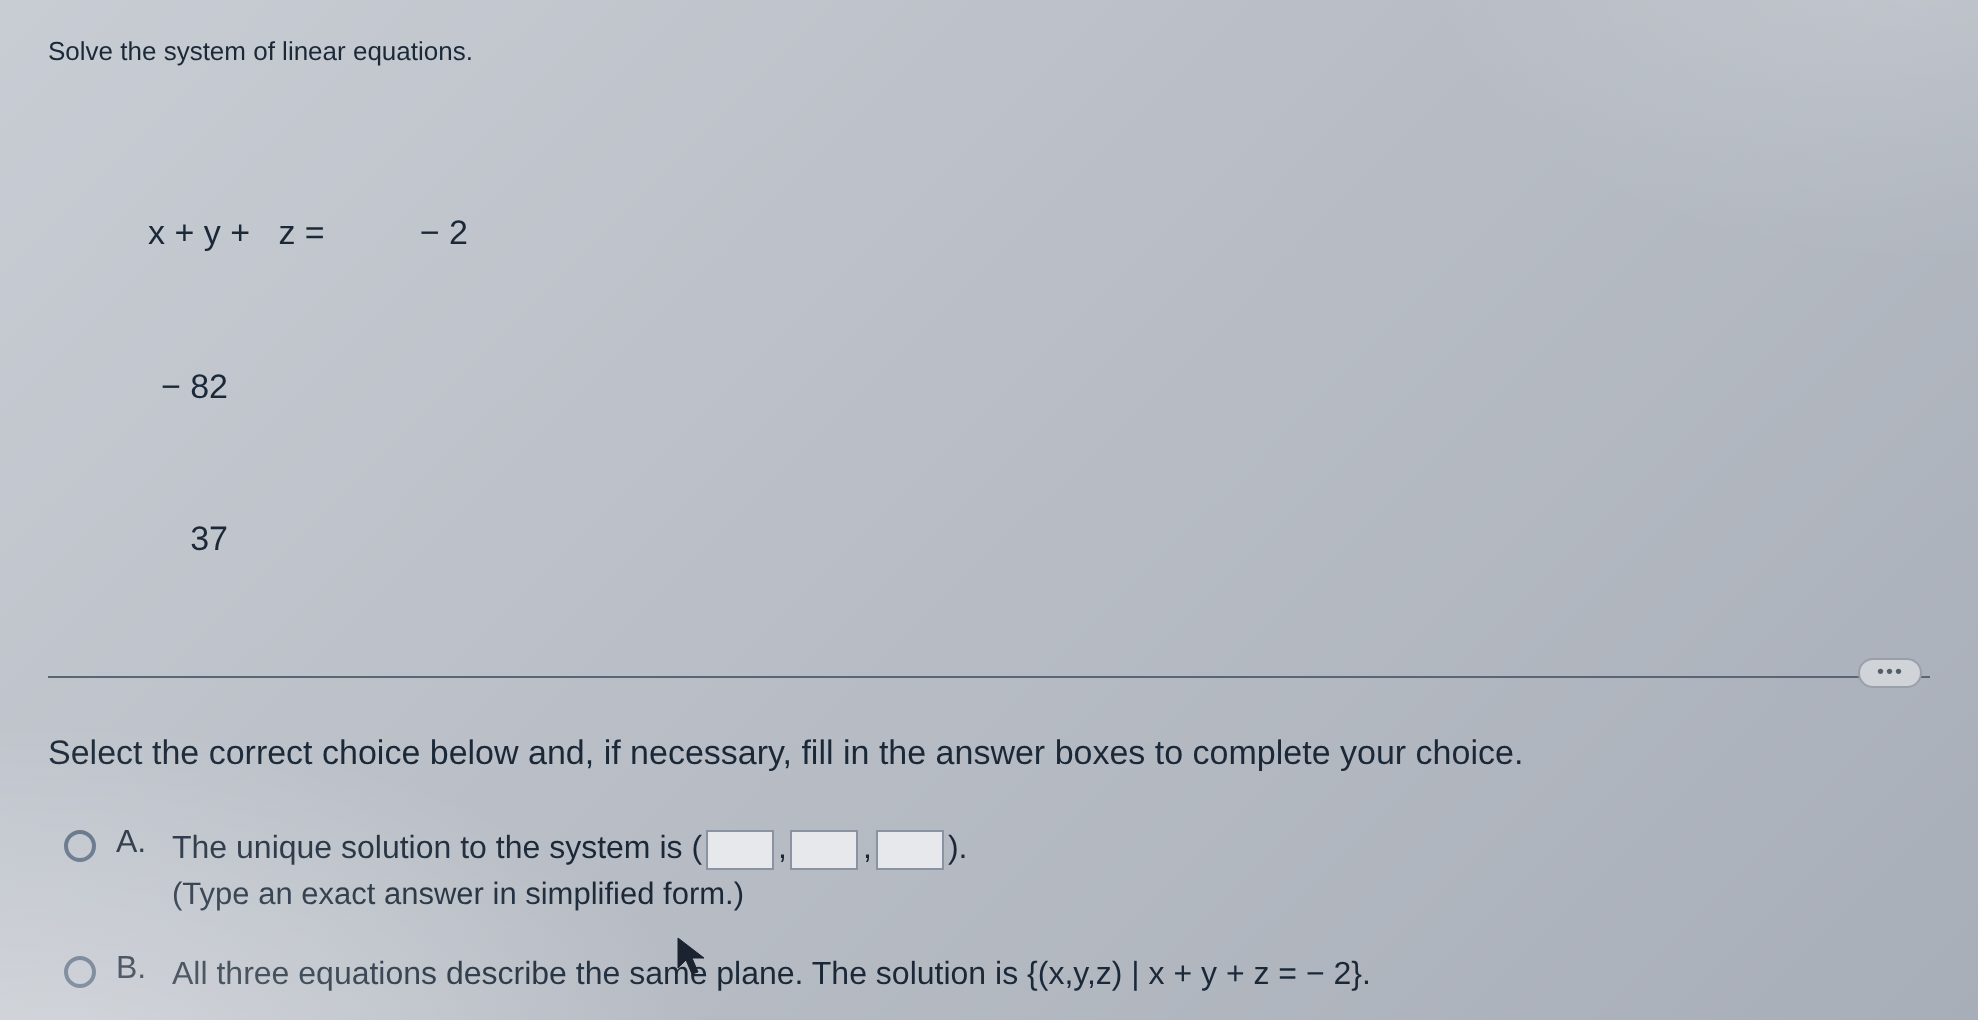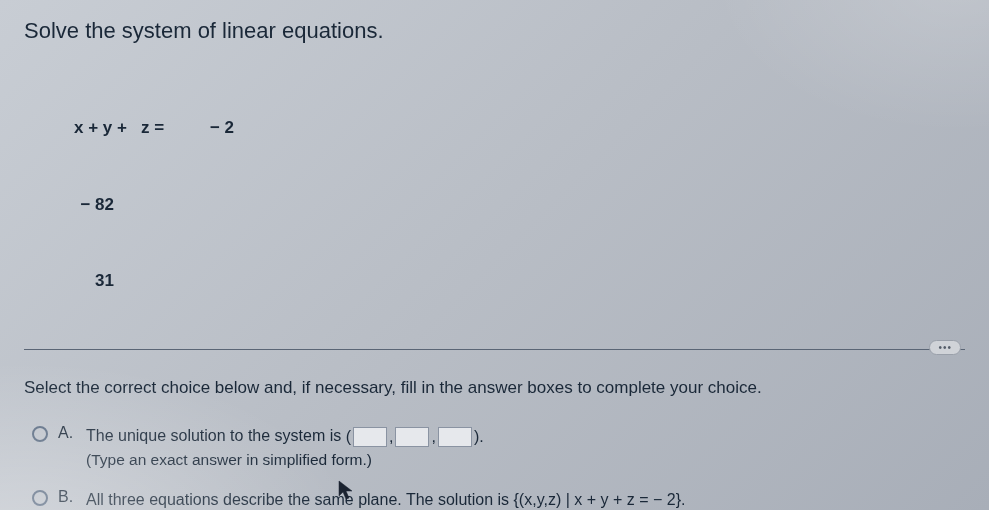--- a/index.html
+++ b/index.html
@@ -11,36 +11,35 @@
       width: 989px;
       height: 510px;
       background: linear-gradient(135deg, #c8cdd4 0%, #b8bdc5 50%, #a8aeb8 100%);
       font-family: Arial, sans-serif;
       color: #1a2838;
       padding: 18px 24px;
       position: relative;
       overflow: hidden;
     }
     .prompt {
-      font-size: 22px;
+      font-size: 13px;
       color: #1a2838;
       margin-bottom: 20px;
     }
     .equations {
       margin-left: 50px;
       font-size: 17px;
       line-height: 1.5;
       font-family: Arial, sans-serif;
       color: #1a2838;
       margin-bottom: 30px;
       white-space: pre;
     }
     .eq-row {
       display: flex;
-      font-weight: bold;
     }
     .eq-lhs {
       min-width: 120px;
       text-align: left;
     }
     .eq-rhs {
       min-width: 40px;
       text-align: right;
     }
     .divider {
@@ -147,21 +146,21 @@
 </head>
 <body>
 
 <div class="glare2"></div>
 
 <div class="prompt">Solve the system of linear equations.</div>
 
 <div class="equations">
   <div class="eq-row"><span class="eq-lhs">x + y +   z =</span><span class="eq-rhs">− 2</span></div>
   <div class="eq-row"><span class="eq-rhs">− 82</span></div>
-  <div class="eq-row"><span class="eq-rhs">31</span></div>
+  <div class="eq-row"><span class="eq-rhs">37</span></div>
 </div>
 
 <div style="position:relative;">
   <hr class="divider">
   <span class="more-pill">•••</span>
 </div>
 
 <div class="instruction">Select the correct choice below and, if necessary, fill in the answer boxes to complete your choice.</div>
 
 <div class="options">

